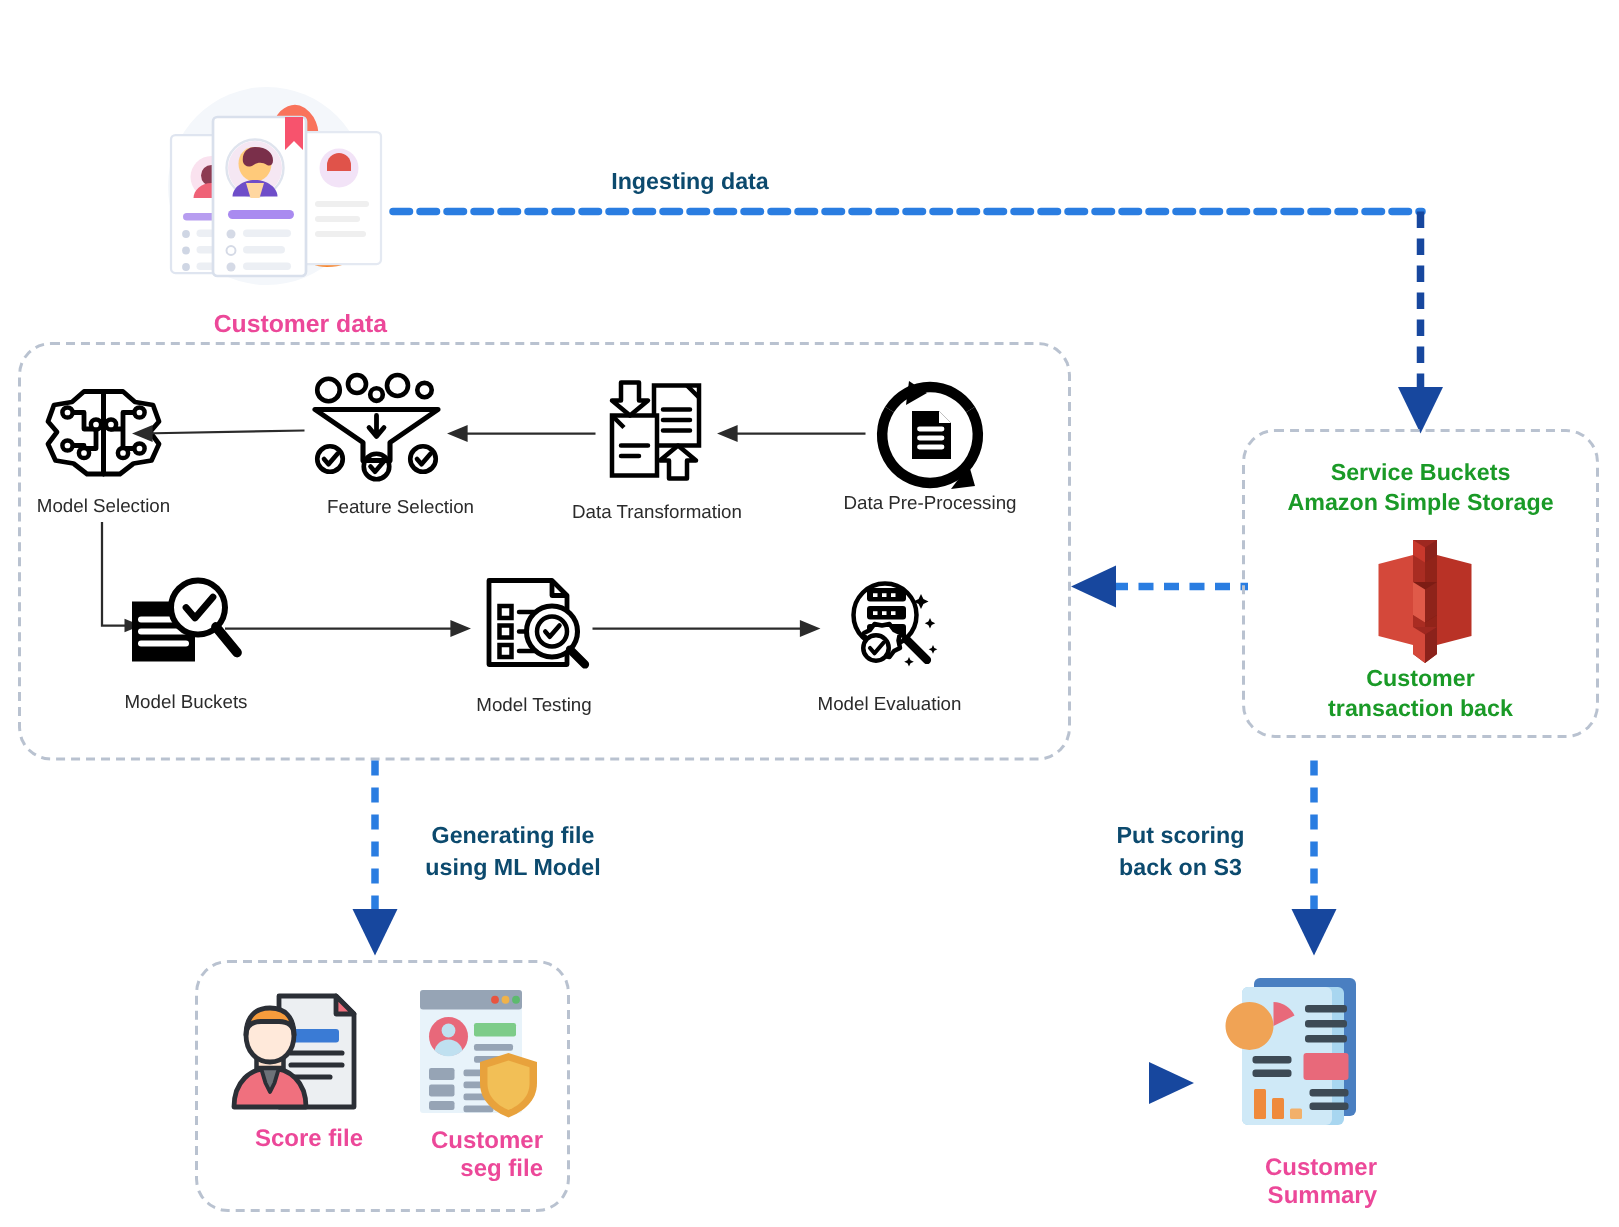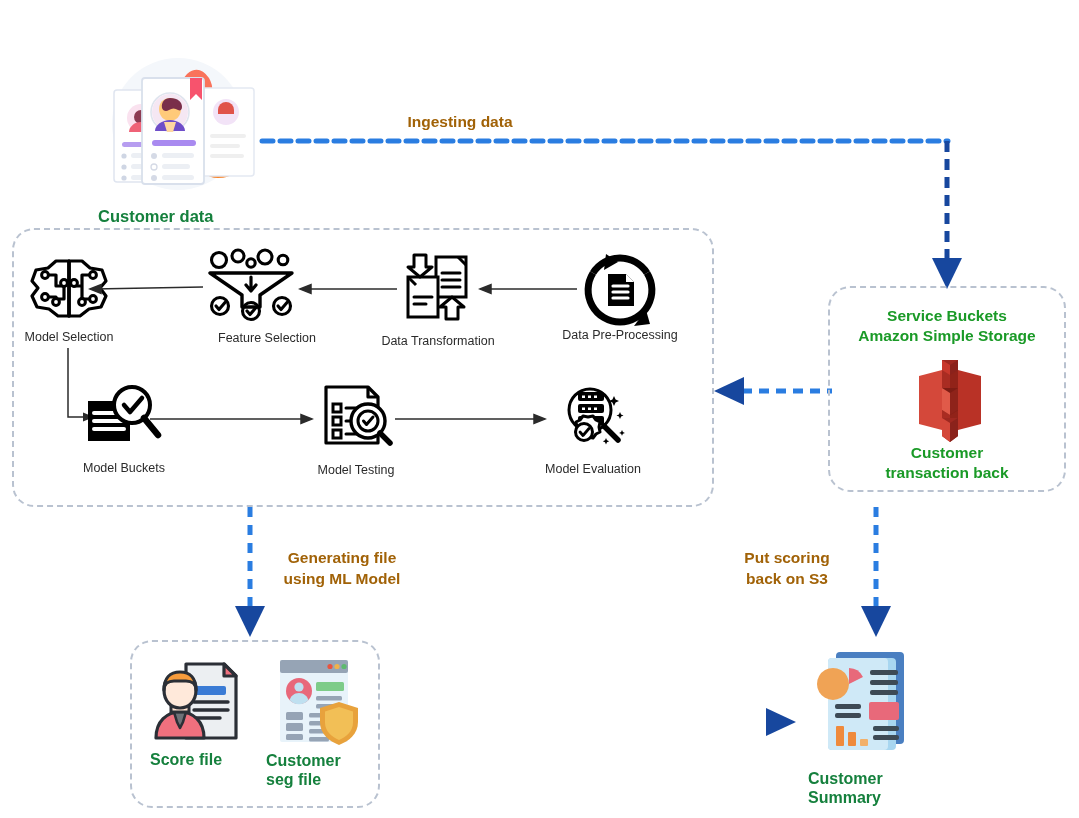--- a/index.html
+++ b/index.html
@@ -1,21 +1,21 @@
 <!DOCTYPE html>
 <html><head>
 <meta charset="utf-8">
 <style>
   html,body{margin:0;padding:0;background:#ffffff;}
   body{width:1079px;height:818px;position:relative;overflow:hidden;
        font-family:"Liberation Sans","DejaVu Sans",sans-serif;}
   .abs{position:absolute;}
-  .lbl{color:#15803d;font-weight:bold;text-align:left;line-height:1.18;}
+  .lbl{color:#ec4899;font-weight:bold;text-align:right;line-height:1.18;}
   .pipe-lbl{color:#2b2b2b;font-size:12.5px;text-align:center;line-height:1.2;font-weight:normal;}
-  .flow-lbl{color:#a16207;font-weight:bold;font-size:15.5px;text-align:center;line-height:1.35;}
+  .flow-lbl{color:#0c4a6e;font-weight:bold;font-size:15.5px;text-align:center;line-height:1.35;}
   .green-lbl{color:#1a9a27;font-weight:bold;text-align:center;line-height:1.3;}
   .dashbox{border:2.5px dashed #b9c2d0;border-radius:22px;box-sizing:border-box;}
   svg{display:block;overflow:visible;}
 </style>
 </head>
 <body>
 
 <div class="abs" style="left:98px;top:52px;width:160px;height:175px;">
   <svg width="160" height="148" viewBox="0 0 160 148">
     <circle cx="80" cy="72" r="66" fill="#f4f7fb"></circle>

